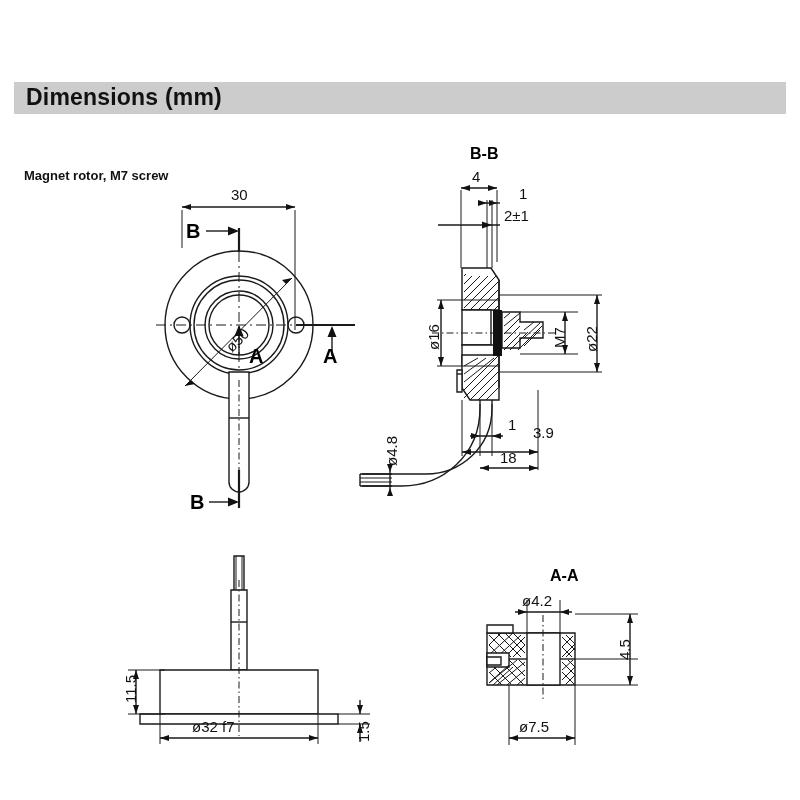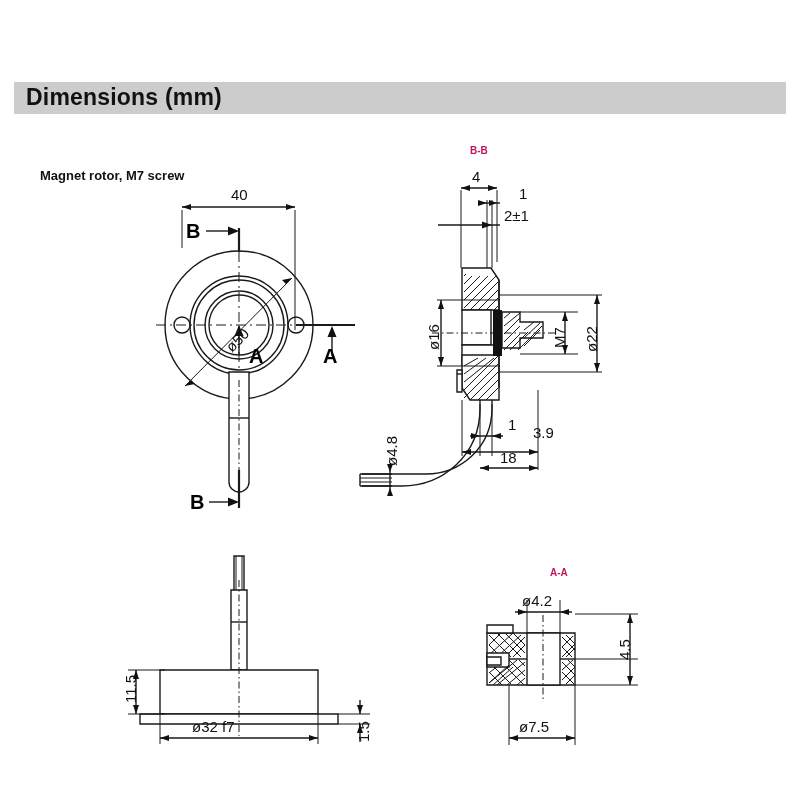--- a/index.html
+++ b/index.html
@@ -18,26 +18,26 @@
   .hdr-title{
     position:absolute;left:26px;top:84px;
     font-size:23px;font-weight:bold;color:#111;letter-spacing:.2px;
   }
   .model{
     position:absolute;left:24px;top:126px;
     font-size:24px;font-weight:bold;color:#111;letter-spacing:-.2px;
   }
   .subtitle{
     position:absolute;left:24px;top:168px;
-    font-size:13px;font-weight:bold;color:#111;margin-left:16px;
+    font-size:13px;font-weight:bold;color:#111;
   }
 
   
   .view-label{
-    position:absolute;font-size:10px;font-weight:bold;color:#be185d;
+    position:absolute;font-size:16px;font-weight:bold;color:#000000;
   }
 
   
   .dim{
     position:absolute;font-size:15px;color:#111;
     font-family:"Liberation Sans", sans-serif;white-space:nowrap;
   }
   .rot90{transform:rotate(-90deg);transform-origin:left top;}
   .marker{
     position:absolute;font-size:20px;font-weight:bold;color:#000;
@@ -112,21 +112,21 @@
       <line class="ln dash2" x1="239" y1="380" x2="239" y2="488"></line>
     </g>
 
     <g>
       <line class="ln thick" x1="239" y1="470" x2="239" y2="508"></line>
       <line class="ln med" x1="209" y1="502" x2="237" y2="502"></line>
       <path class="fillk" d="M239,502 l-11,-4.5 v9 z"></path>
     </g>
   </svg>
 
-  <div class="dim" style="left:231px;top:186px;">40</div>
+  <div class="dim" style="left:231px;top:186px;">30</div>
   <div class="dim rot90" style="left:222px;top:343px;transform:rotate(-45deg);">ø50</div>
   <div class="marker" style="left:186px;top:220px;">B</div>
   <div class="marker" style="left:249px;top:345px;">A</div>
   <div class="marker" style="left:323px;top:345px;">A</div>
   <div class="marker" style="left:190px;top:491px;">B</div>
 
   <div class="view-label" style="left:470px;top:145px;">B-B</div>
 
   <svg width="800" height="800">
 

